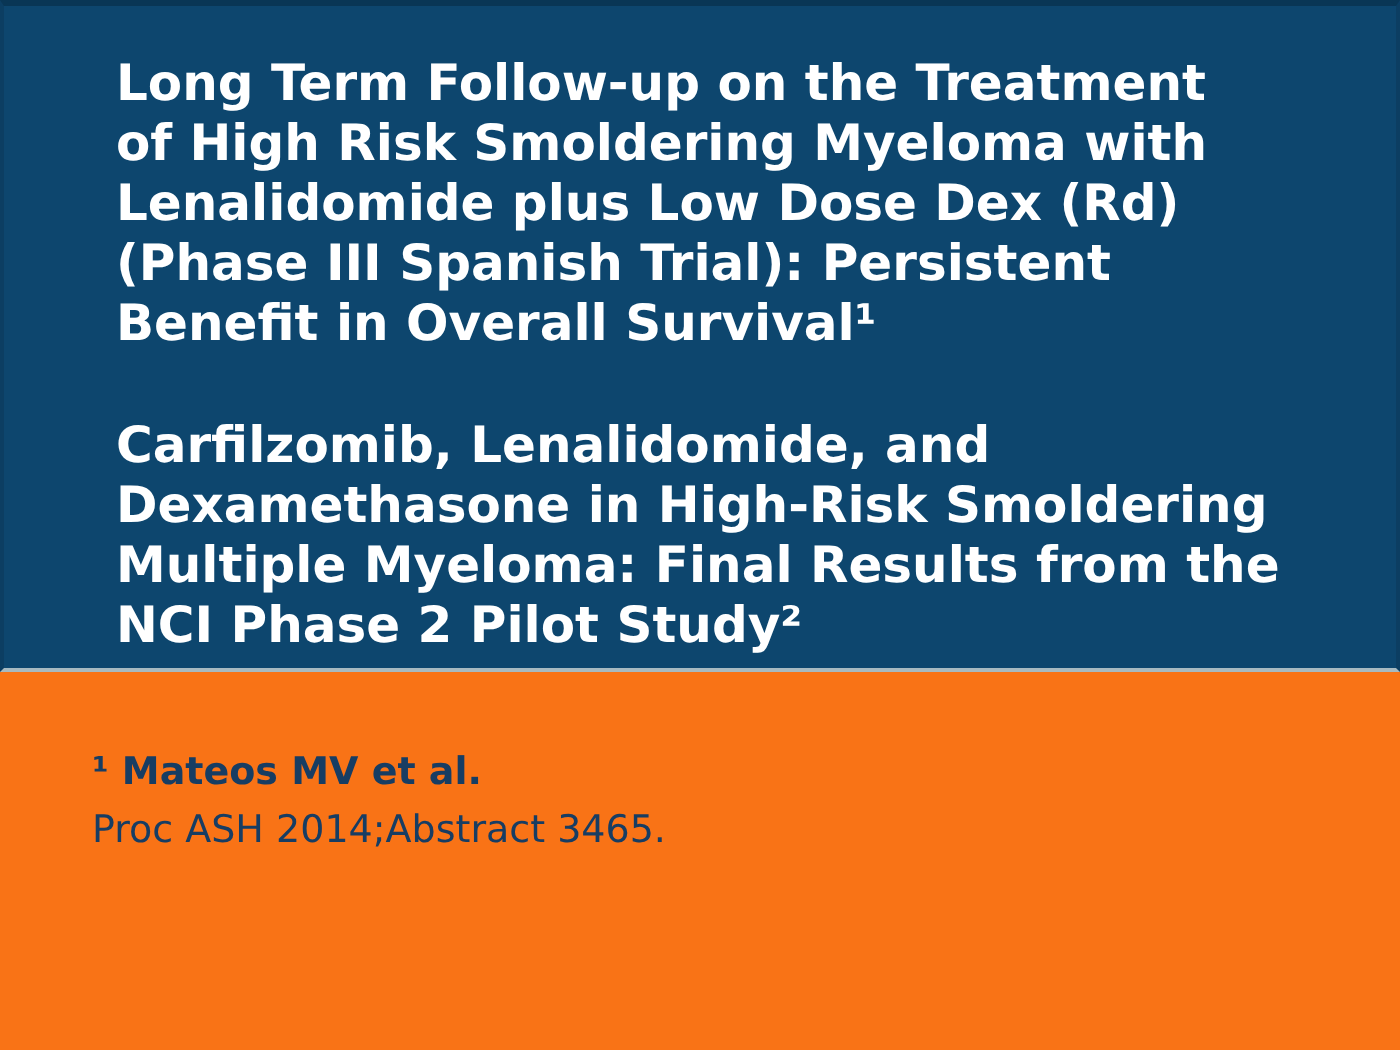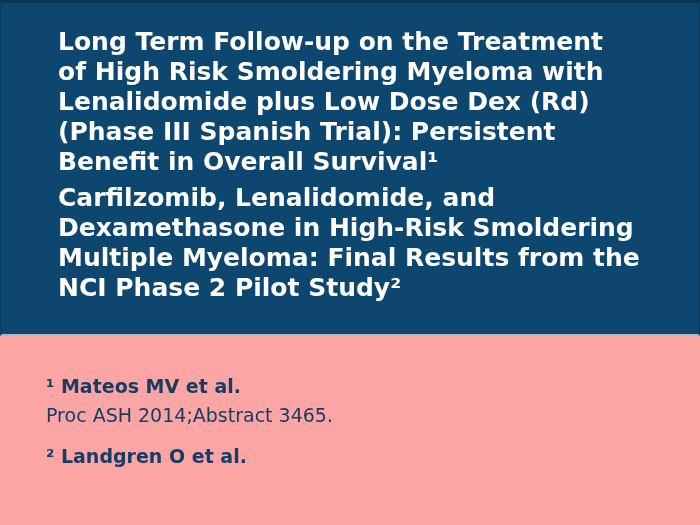--- a/index.html
+++ b/index.html
@@ -31,27 +31,27 @@
     padding: 24px 38px 16px 56px;
   }
   .title {
     color: #ffffff;
     font-weight: bold;
     font-size: 25px;
     line-height: 30px;
     white-space: pre-line;
   }
   .title + .title {
-    margin-top: 6px;
+    margin-top: 31px;
   }
   
   .citation-area {
     box-sizing: border-box;
     flex: 1;
-    background: #fca5a5;
+    background: #f97316;
     padding: 36px 38px 0 46px;
   }
   .citation {
     color: #173d63;
     font-size: 19px;
     line-height: 29px;
   }
   .citation + .citation {
     margin-top: 12px;
   }
@@ -82,18 +82,17 @@
 
     <div class="citation">
       <div class="cite-authors">¹ Mateos MV et al.</div>
       <div class="cite-ref">
         <span class="journal">Proc ASH</span>
         <span>2014;Abstract 3465.</span>
       </div>
     </div>
 
     <div class="citation">
-      <div class="cite-authors">² Landgren O et al.</div>
     </div>
 
   </div>
 
 </div>
 
 </body></html>

